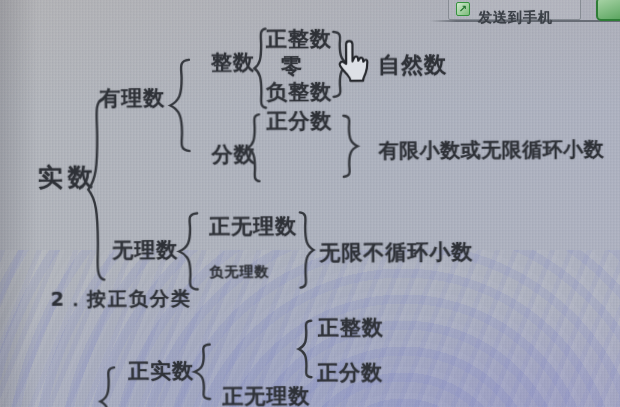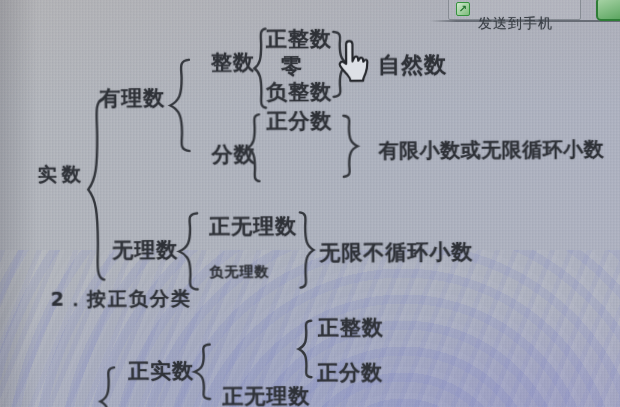--- a/index.html
+++ b/index.html
@@ -33,21 +33,21 @@
     background:linear-gradient(90deg, rgba(109,114,122,0), rgba(96,101,110,.9) 14%, rgba(96,101,110,.9)); }
   .send-btn {
     position:absolute; left:448px; top:-4px; width:131px; height:22px;
     border:1px solid #878c94; border-radius:2px; background:rgba(255,255,255,.07);
   }
   .send-icon {
     position:absolute; left:7px; top:5px; width:14px; height:14px; border-radius:2px;
     background:linear-gradient(135deg,#cfe8cd,#7dbb7a); border:1.5px solid #35913d;
     box-sizing:border-box; color:#1f6e2a; font-size:10px; font-weight:700; text-align:center; line-height:11px;
   }
-  .send-label { position:absolute; left:29px; top:18px; font-size:14px; font-weight:400; color:#3b4047;
+  .send-label { position:absolute; left:29px; top:12px; font-size:14px; font-weight:700; color:#3b4047;
     letter-spacing:1px; text-shadow:0 0 1px rgba(59,64,71,.5); white-space:nowrap; }
   .app-icon {
     position:absolute; left:596px; top:-3px; width:32px; height:24px; border-radius:5px;
     background:linear-gradient(160deg,#a8d3a6,#57a35c); border:2px solid #2e7d36; box-sizing:border-box;
   }
   .cursor-svg { position:absolute; overflow:visible; }
   .cursor-svg path { fill:#dde0e6; stroke:#24262b; stroke-width:1.3; stroke-linejoin:round; }
 </style>
 </head>
 <body>
@@ -57,21 +57,21 @@
 
   <div class="toolbar-line"></div>
   <div class="send-btn">
     <span class="send-icon">↗</span>
     <span class="send-label">发送到手机</span>
   </div>
   <div class="app-icon"></div>
 
   <div class="photo">
 
-    <span class="lbl" style="left:38px;top:162px;font-size:19px;letter-spacing:5px">实数</span>
+    <span class="lbl" style="left:38px;top:162px;font-size:25px;letter-spacing:5px">实数</span>
     <svg class="brace" style="left:85px;top:92px;width:22px;height:192px" viewBox="0 0 20 100" preserveAspectRatio="none">
         <path d="M17 3 C9 4 11.5 12 11.5 22 C11.5 38 10 45 3 50 C10 55 11.5 62 11.5 78 C11.5 88 9 96 17 97" vector-effect="non-scaling-stroke"></path>
       </svg>
 
     <span class="lbl" style="left:100px;top:86px;font-size:21px">有理数</span>
     <svg class="brace" style="left:167px;top:56px;width:27px;height:97px" viewBox="0 0 20 100" preserveAspectRatio="none">
         <path d="M17 3 C9 4 11.5 12 11.5 22 C11.5 38 10 45 3 50 C10 55 11.5 62 11.5 78 C11.5 88 9 96 17 97" vector-effect="non-scaling-stroke"></path>
       </svg>
 
     <span class="lbl" style="left:212px;top:51px;font-size:21px">整数</span>

